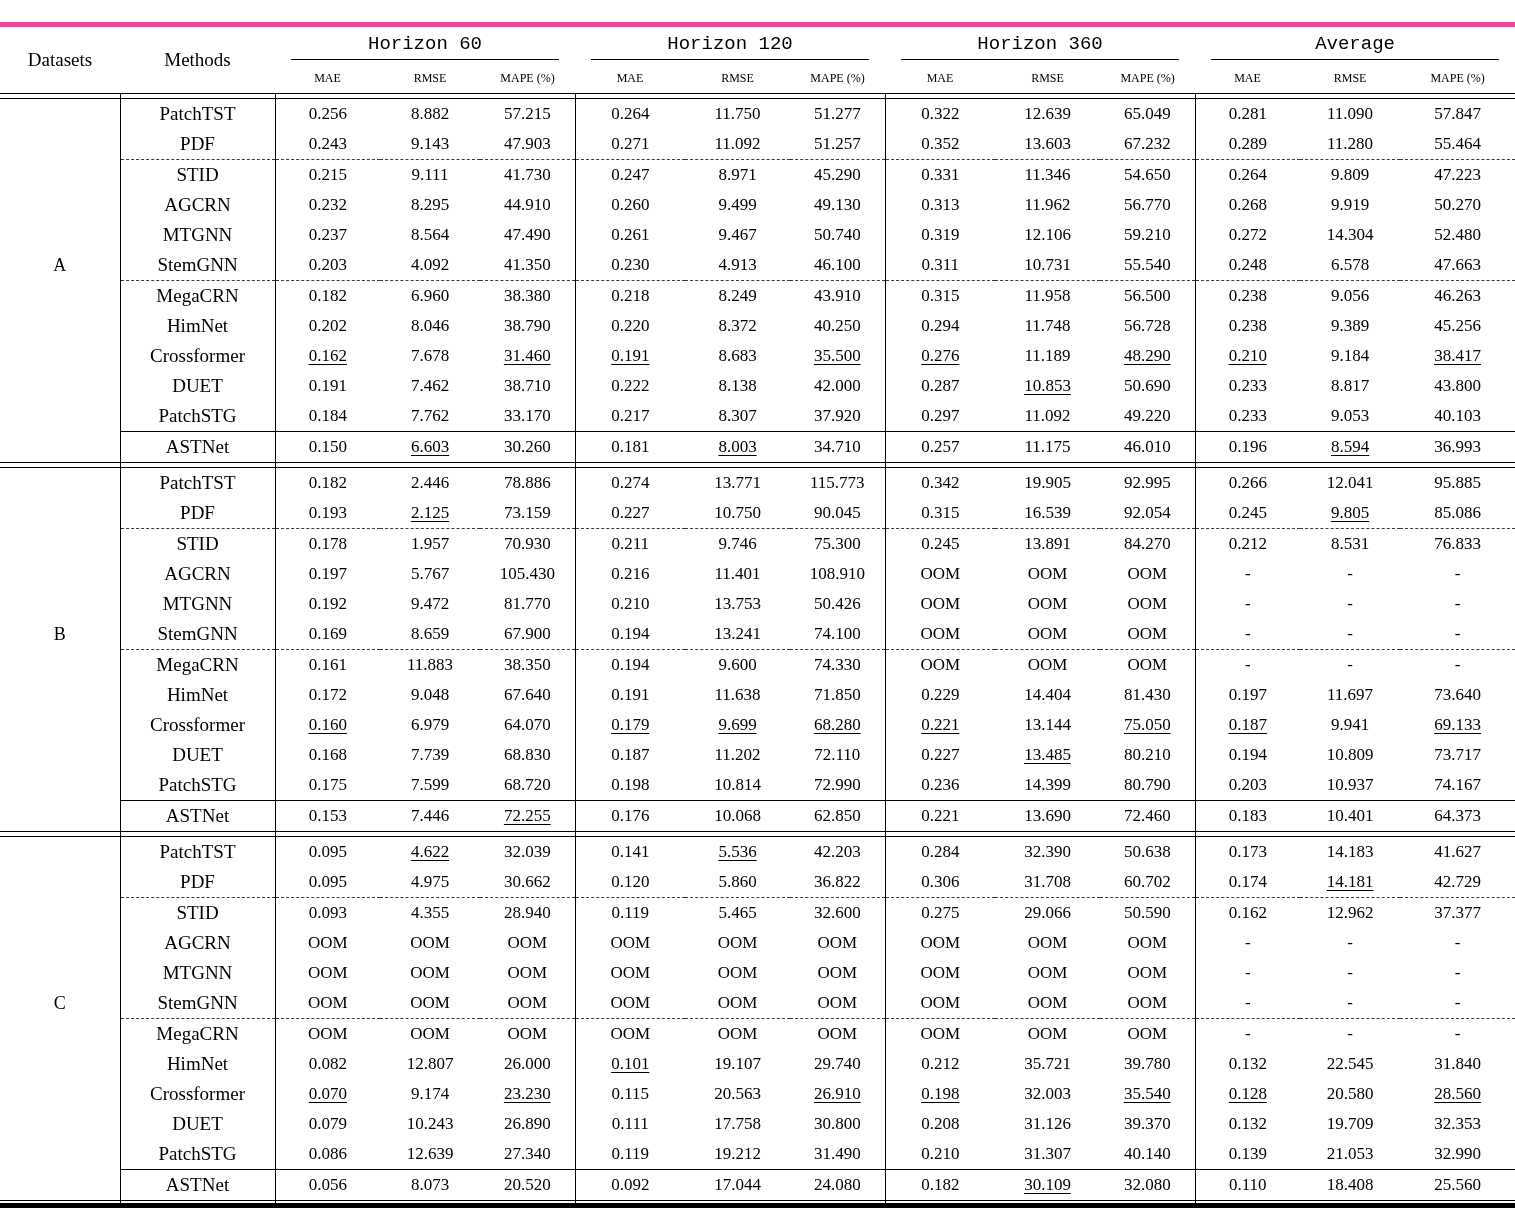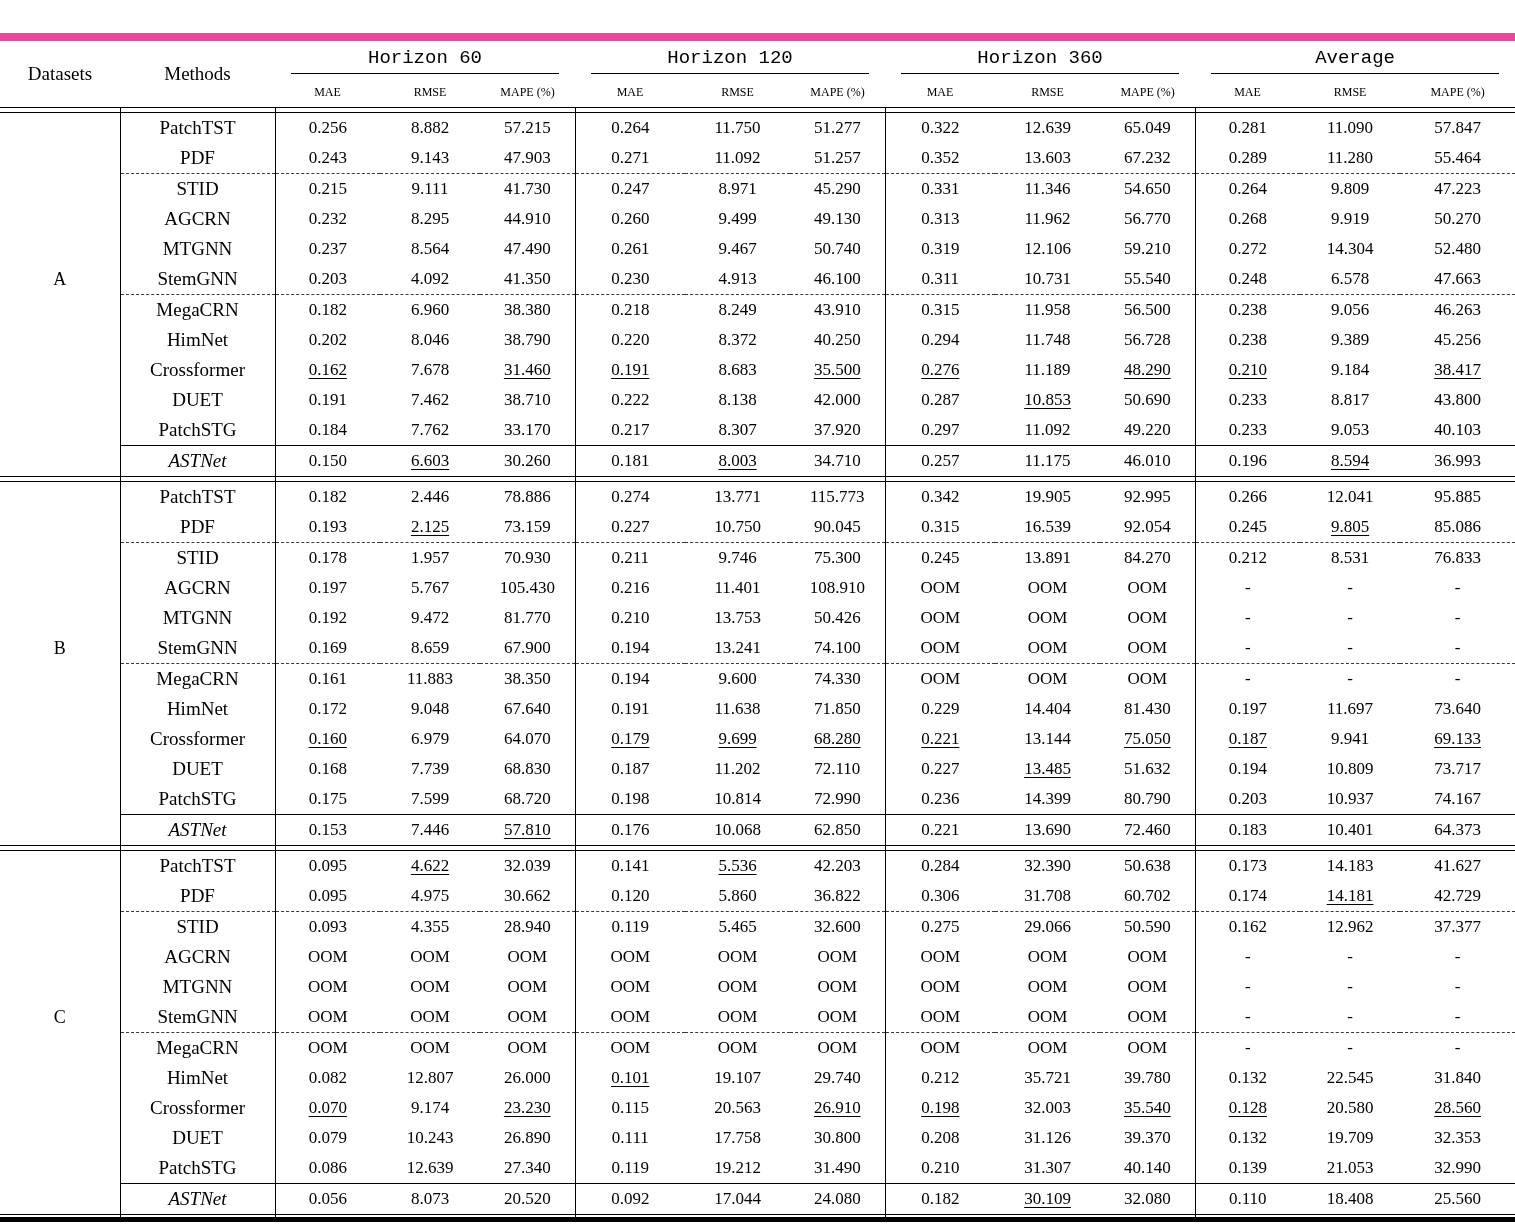--- a/index.html
+++ b/index.html
@@ -2,36 +2,36 @@
 <html><head>
 <meta charset="utf-8">
 <style>
   html,body{margin:0;padding:0;background:#ffffff;}
   .page{
     width:1515px;height:1224px;background:#ffffff;overflow:hidden;
     font-family:"Liberation Serif","DejaVu Serif",serif;color:#000;
   }
   table.results{
     border-collapse:collapse;table-layout:fixed;width:1515px;
-    margin-top:33px;border-top:8px solid #ec4899;
+    margin-top:22px;border-top:5px solid #ec4899;
   }
   thead th{font-weight:normal;font-size:19px;padding:0;vertical-align:middle;}
   th.grp{height:36px;vertical-align:middle;padding:0;font-family:Liberation Mono, monospace;}
   .glabel{margin:0 16px;padding:3px 0 4px 0;border-bottom:1.3px solid #000;}
   th.metric{height:30px;font-size:12px;}
   tbody td{
     height:30px;padding:0;text-align:center;vertical-align:middle;
     font-size:17px;white-space:nowrap;
   }
   td.c-m{font-size:19px;}
   td.c-ds{font-size:18px;}
   .bl{border-left:1.4px solid #000;}
   tr.dashed td:not(.c-ds){border-bottom:1.4px dashed #3a3a3a;}
   tr.ours td:not(.c-ds){border-top:1.3px solid #000;}
-  tr.ours td.c-m{font-style:italic;}
+  tr.ours td.c-m{}
   tr.dsep td{height:4px;padding:0;border-top:1.4px solid #000;border-bottom:1.4px solid #000;}
   tr.bsep td{height:2px;padding:0;border-top:1.4px solid #000;border-bottom:5px solid #000;}
   .best{font-weight:normal;}
   .second{text-decoration:underline;text-underline-offset:3px;text-decoration-thickness:1.2px;}
 </style>
 </head>
 <body>
 
 <div class="page">
   <table class="results">
@@ -456,21 +456,21 @@
           <td class="c-ds"></td>
           <td class="c-m bl">DUET</td>
           <td class="val bl"><span>0.168</span></td>
           <td class="val"><span>7.739</span></td>
           <td class="val"><span>68.830</span></td>
           <td class="val bl"><span>0.187</span></td>
           <td class="val"><span>11.202</span></td>
           <td class="val"><span>72.110</span></td>
           <td class="val bl"><span>0.227</span></td>
           <td class="val"><span class="second">13.485</span></td>
-          <td class="val"><span>51.632</span></td>
+          <td class="val"><span>80.210</span></td>
           <td class="val bl"><span>0.194</span></td>
           <td class="val"><span>10.809</span></td>
           <td class="val"><span>73.717</span></td>
         </tr>
         <tr>
           <td class="c-ds"></td>
           <td class="c-m bl">PatchSTG</td>
           <td class="val bl"><span>0.175</span></td>
           <td class="val"><span>7.599</span></td>
           <td class="val"><span>68.720</span></td>
@@ -482,21 +482,21 @@
           <td class="val"><span>80.790</span></td>
           <td class="val bl"><span>0.203</span></td>
           <td class="val"><span>10.937</span></td>
           <td class="val"><span>74.167</span></td>
         </tr>
         <tr class="ours">
           <td class="c-ds"></td>
           <td class="c-m bl">ASTNet</td>
           <td class="val bl"><span class="best">0.153</span></td>
           <td class="val"><span>7.446</span></td>
-          <td class="val"><span class="second">57.810</span></td>
+          <td class="val"><span class="second">72.255</span></td>
           <td class="val bl"><span class="best">0.176</span></td>
           <td class="val"><span>10.068</span></td>
           <td class="val"><span class="best">62.850</span></td>
           <td class="val bl"><span class="best">0.221</span></td>
           <td class="val"><span>13.690</span></td>
           <td class="val"><span class="best">72.460</span></td>
           <td class="val bl"><span class="best">0.183</span></td>
           <td class="val"><span>10.401</span></td>
           <td class="val"><span class="best">64.373</span></td>
         </tr>

